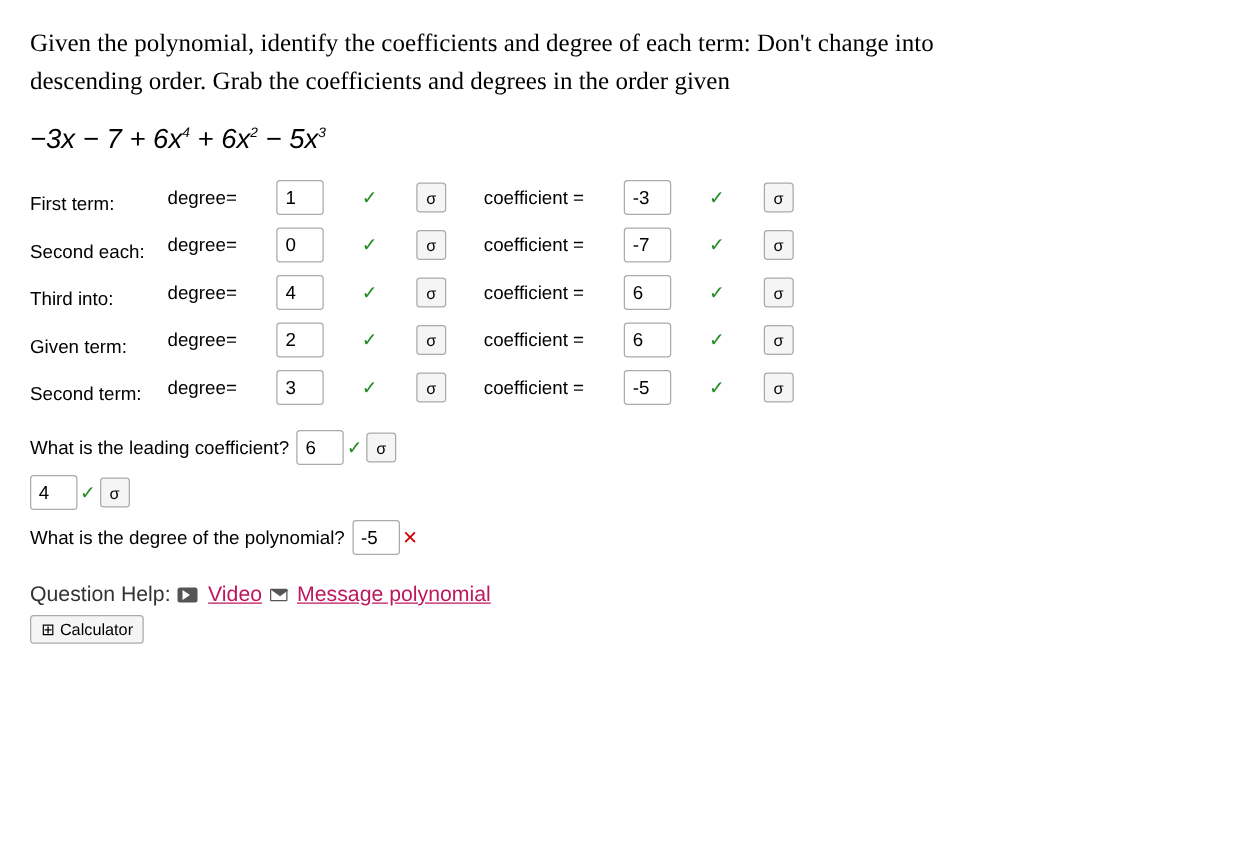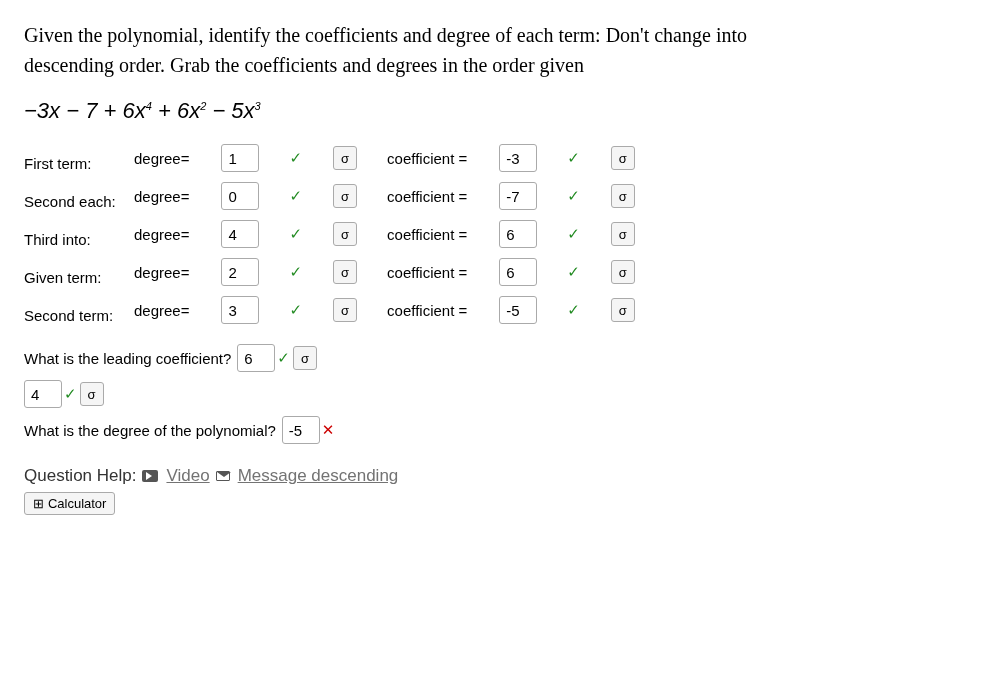--- a/index.html
+++ b/index.html
@@ -99,21 +99,21 @@
     }
     .question-help {
       margin-top: 22px;
       font-size: 17px;
       color: #333;
       display: flex;
       align-items: center;
       gap: 6px;
     }
     .question-help a {
-      color: #737373;
+      color: #be185d;
       text-decoration: underline;
       cursor: pointer;
     }
     .video-icon {
       display: inline-block;
       width: 16px;
       height: 12px;
       background: #555;
       border-radius: 2px;
       position: relative;
@@ -279,21 +279,21 @@
     <span class="check-btn wrong-icon">✕</span>
   </div>
 </div>
 
 
 <div class="question-help">
   <span>Question Help:</span>
   <span class="video-icon"></span>
   <a>Video</a>
   <span class="mail-icon"></span>
-  <a>Message descending</a>
+  <a>Message polynomial</a>
 </div>
 
 
 <button class="calc-btn">
   <span>⊞</span>
   <span>Calculator</span>
 </button>
 
 
 

